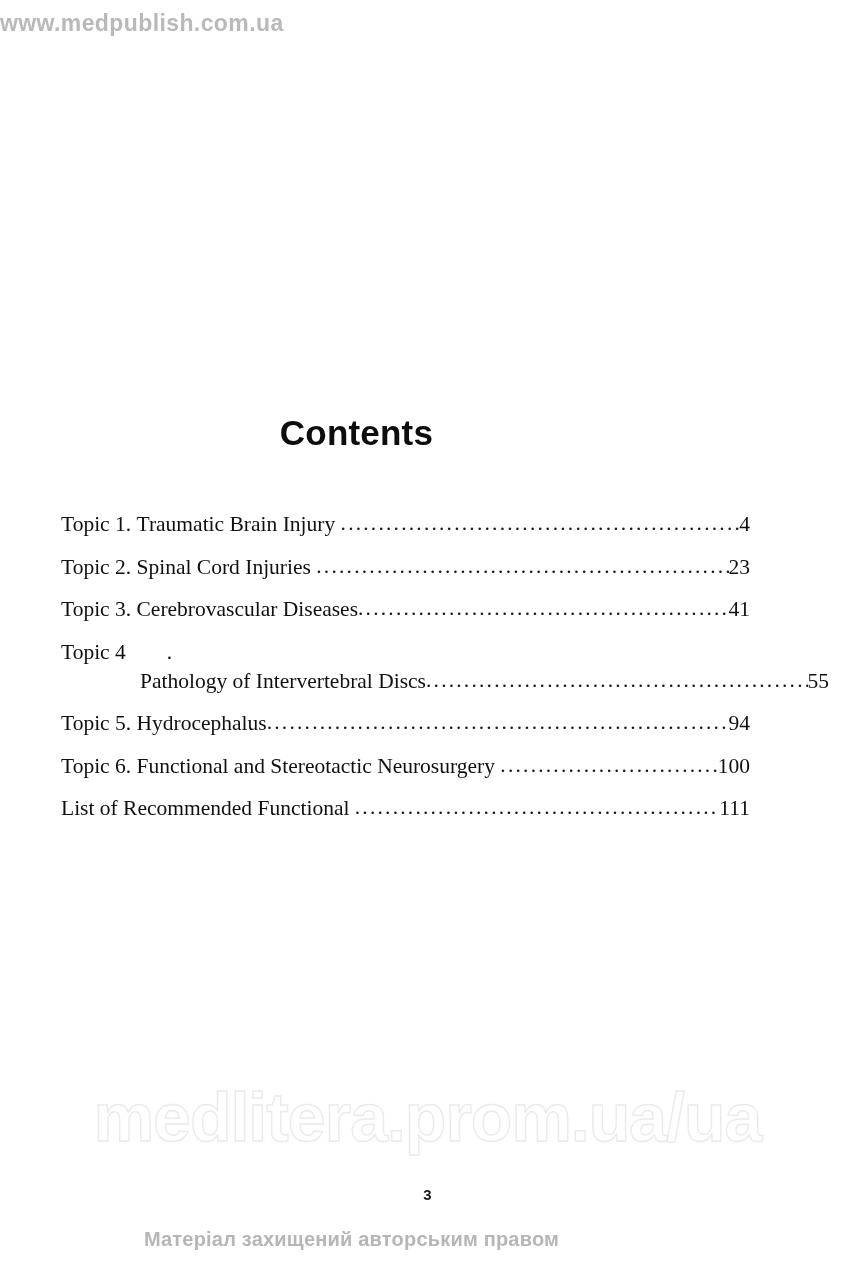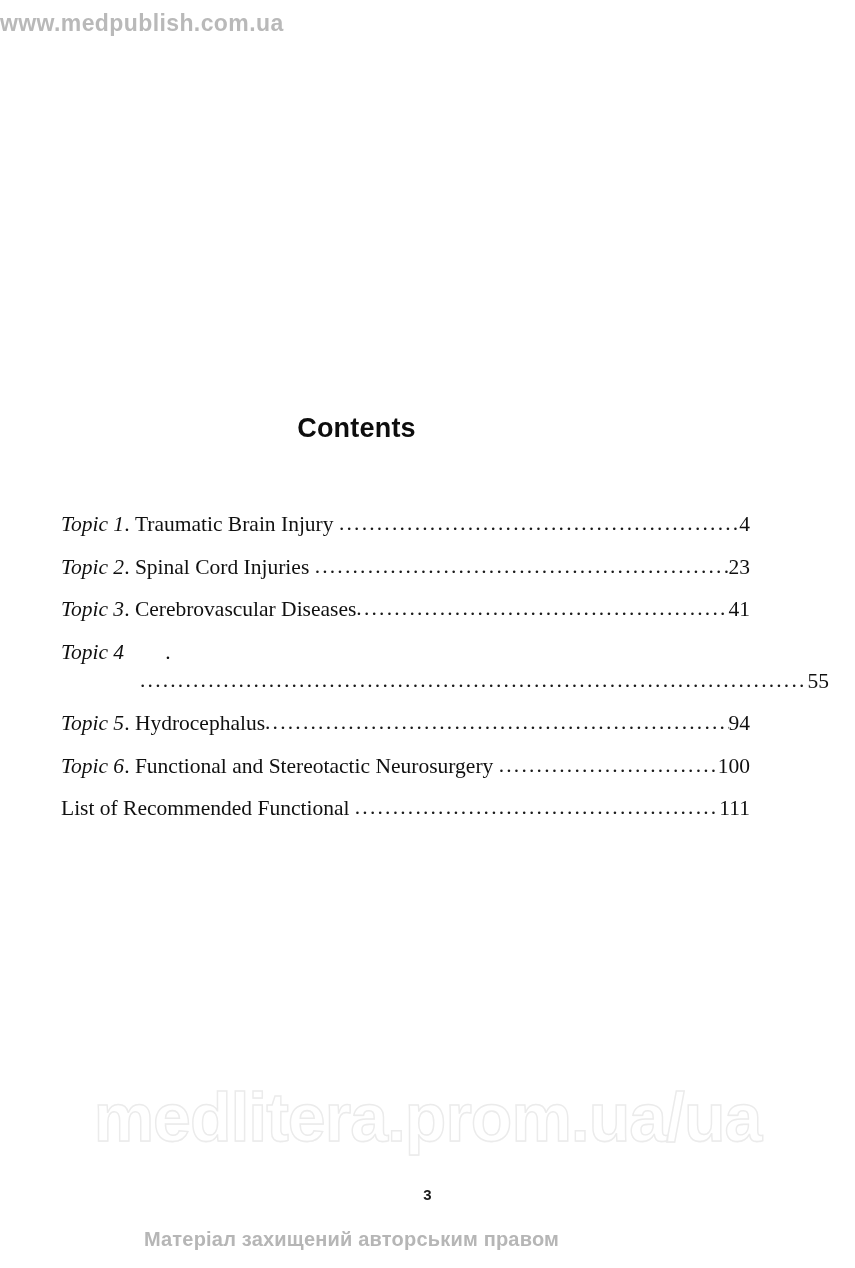--- a/index.html
+++ b/index.html
@@ -30,21 +30,21 @@
   }
 
   
   .page-title {
     position: absolute;
     top: 413px;
     left: 0;
     width: 713px;
     text-align: center;
     font-family: "Liberation Sans", "DejaVu Sans", sans-serif;
-    font-size: 27px;
+    font-size: 35px;
     font-weight: bold;
     color: #0d0d0d;
     letter-spacing: 0.2px;
   }
 
   
   .toc {
     position: absolute;
     top: 509px;
     left: 61px;
@@ -55,21 +55,20 @@
   }
   .toc-line {
     display: flex;
     align-items: baseline;
     width: 100%;
     font-size: 21.5px;
     line-height: 30px;
     color: #101010;
   }
   .topic-label {
-    font-style: italic;
     white-space: pre;
     flex: 0 0 auto;
     text-align: center;
   }
   .topic-label-sep {
     font-style: normal;
     white-space: pre;
     flex: 0 0 auto;
   }
   .entry-title {
@@ -179,20 +178,21 @@
         <span class="leader">.................................................................................................................</span>
         <span class="page-num">41</span>
       </div>
     </div>
     <div class="toc-entry two-line">
       <div class="toc-line noleader first-of-two">
         <span class="topic-label">Topic 4</span>
         <span class="topic-label-sep">. </span>
       </div>
       <div class="toc-line cont">
+        <span class="entry-title">Pathology of Intervertebral Discs</span>
         <span class="leader">.................................................................................................................</span>
         <span class="page-num">55</span>
       </div>
     </div>
     <div class="toc-entry">
       <div class="toc-line">
         <span class="topic-label">Topic 5</span>
         <span class="topic-label-sep">. </span>
         <span class="entry-title">Hydrocephalus</span>
         <span class="leader">.................................................................................................................</span>

